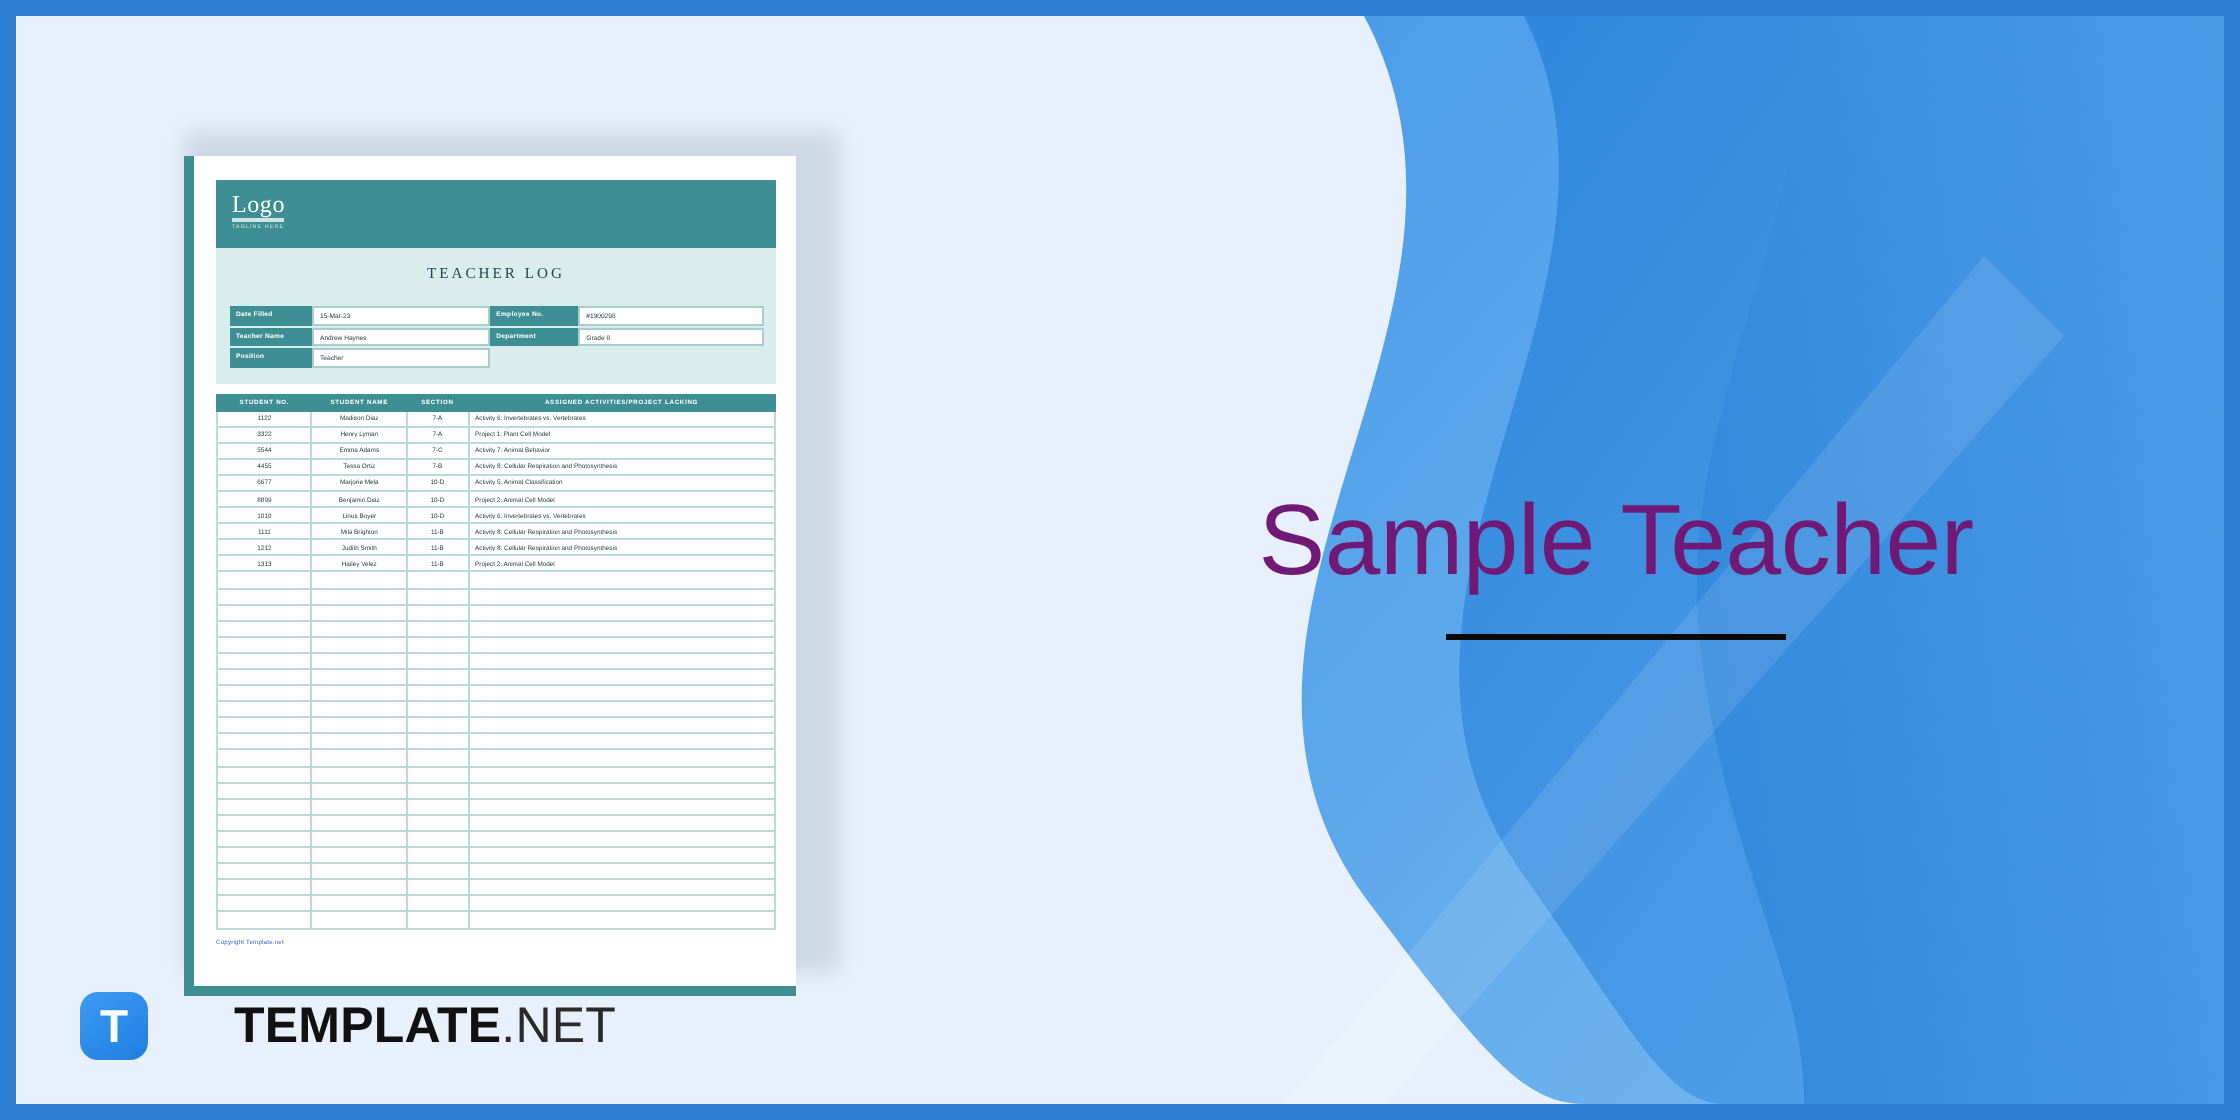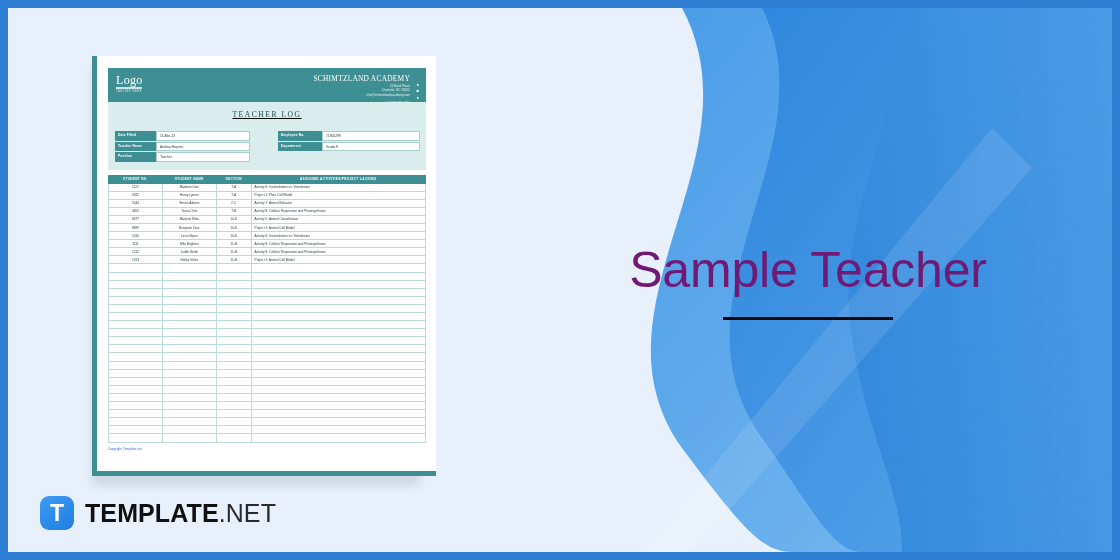--- a/index.html
+++ b/index.html
@@ -72,37 +72,38 @@
     color: #fff;
     font-size: 23px;
     font-weight: bold;
     font-family: "Liberation Sans", sans-serif;
     line-height: 1;
   }
   .brand-text {
     font-size: 25px;
     letter-spacing: 0.1px;
     color: #111;
+    margin-left: 32px;
   }
   .brand-text .b { font-weight: bold; }
   .brand-text .n { font-weight: 400; color: #2a2a2a; }
 
   
   .doc-shadow {
     position: absolute;
     left: 84px; top: 58px;
     width: 328px; height: 420px;
     background: rgba(40,70,100,0.14);
     filter: blur(5px);
     border-radius: 2px;
   }
   .doc {
     position: absolute;
-    left: 84px; top: 48px;
-    width: 344px; height: 420px;
+    left: 84px; top: 70px;
+    width: 306px; height: 420px;
     background: #22c55e;
     overflow: hidden;
   }
   
   .doc-edge-left {
     position: absolute;
     left: 0; top: 0;
     width: 5px; height: 100%;
     background: #3f8f92;
   }
@@ -182,21 +183,20 @@
     color: #fff;
   }
 
   
   .doc-titleband {
     background: #d9eded;
     height: 25px;
     display: flex;
     align-items: center;
     justify-content: center;
-    text-decoration: underline;
   }
   .doc-title {
     font-family: "Liberation Serif", serif;
     font-size: 7.6px;
     letter-spacing: 1.5px;
     color: #1c4a4d;
   }
 
   
   .info-band {
@@ -323,32 +323,20 @@
     <div class="doc-edge-left"></div>
     <div class="doc-edge-bottom"></div>
 
     <div class="doc-inner">
 
       <div class="letterhead">
         <div>
           <div class="lh-logo">Logo</div>
           <div class="lh-logo-rule"></div>
           <div class="lh-logo-sub">TAGLINE HERE</div>
-        </div>
-        <div class="lh-right">
-          <div class="lh-school">SCHIMTZLAND ACADEMY</div>
-          <div class="lh-meta">22 Bank Place</div>
-          <div class="lh-meta">Charlotte, NC 28202</div>
-          <div class="lh-meta">info@schimtzlandacademy.com</div>
-          <div class="lh-phone">(+1) 222 333 4444</div>
-          <div class="lh-icons">
-            <span>●</span>
-            <span>■</span>
-            <span>●</span>
-          </div>
         </div>
       </div>
 
       <div class="doc-titleband">
         <div class="doc-title">TEACHER LOG</div>
       </div>
 
       <div class="info-band">
         <div class="info-col" id="info-left">
             <div class="info-row">

